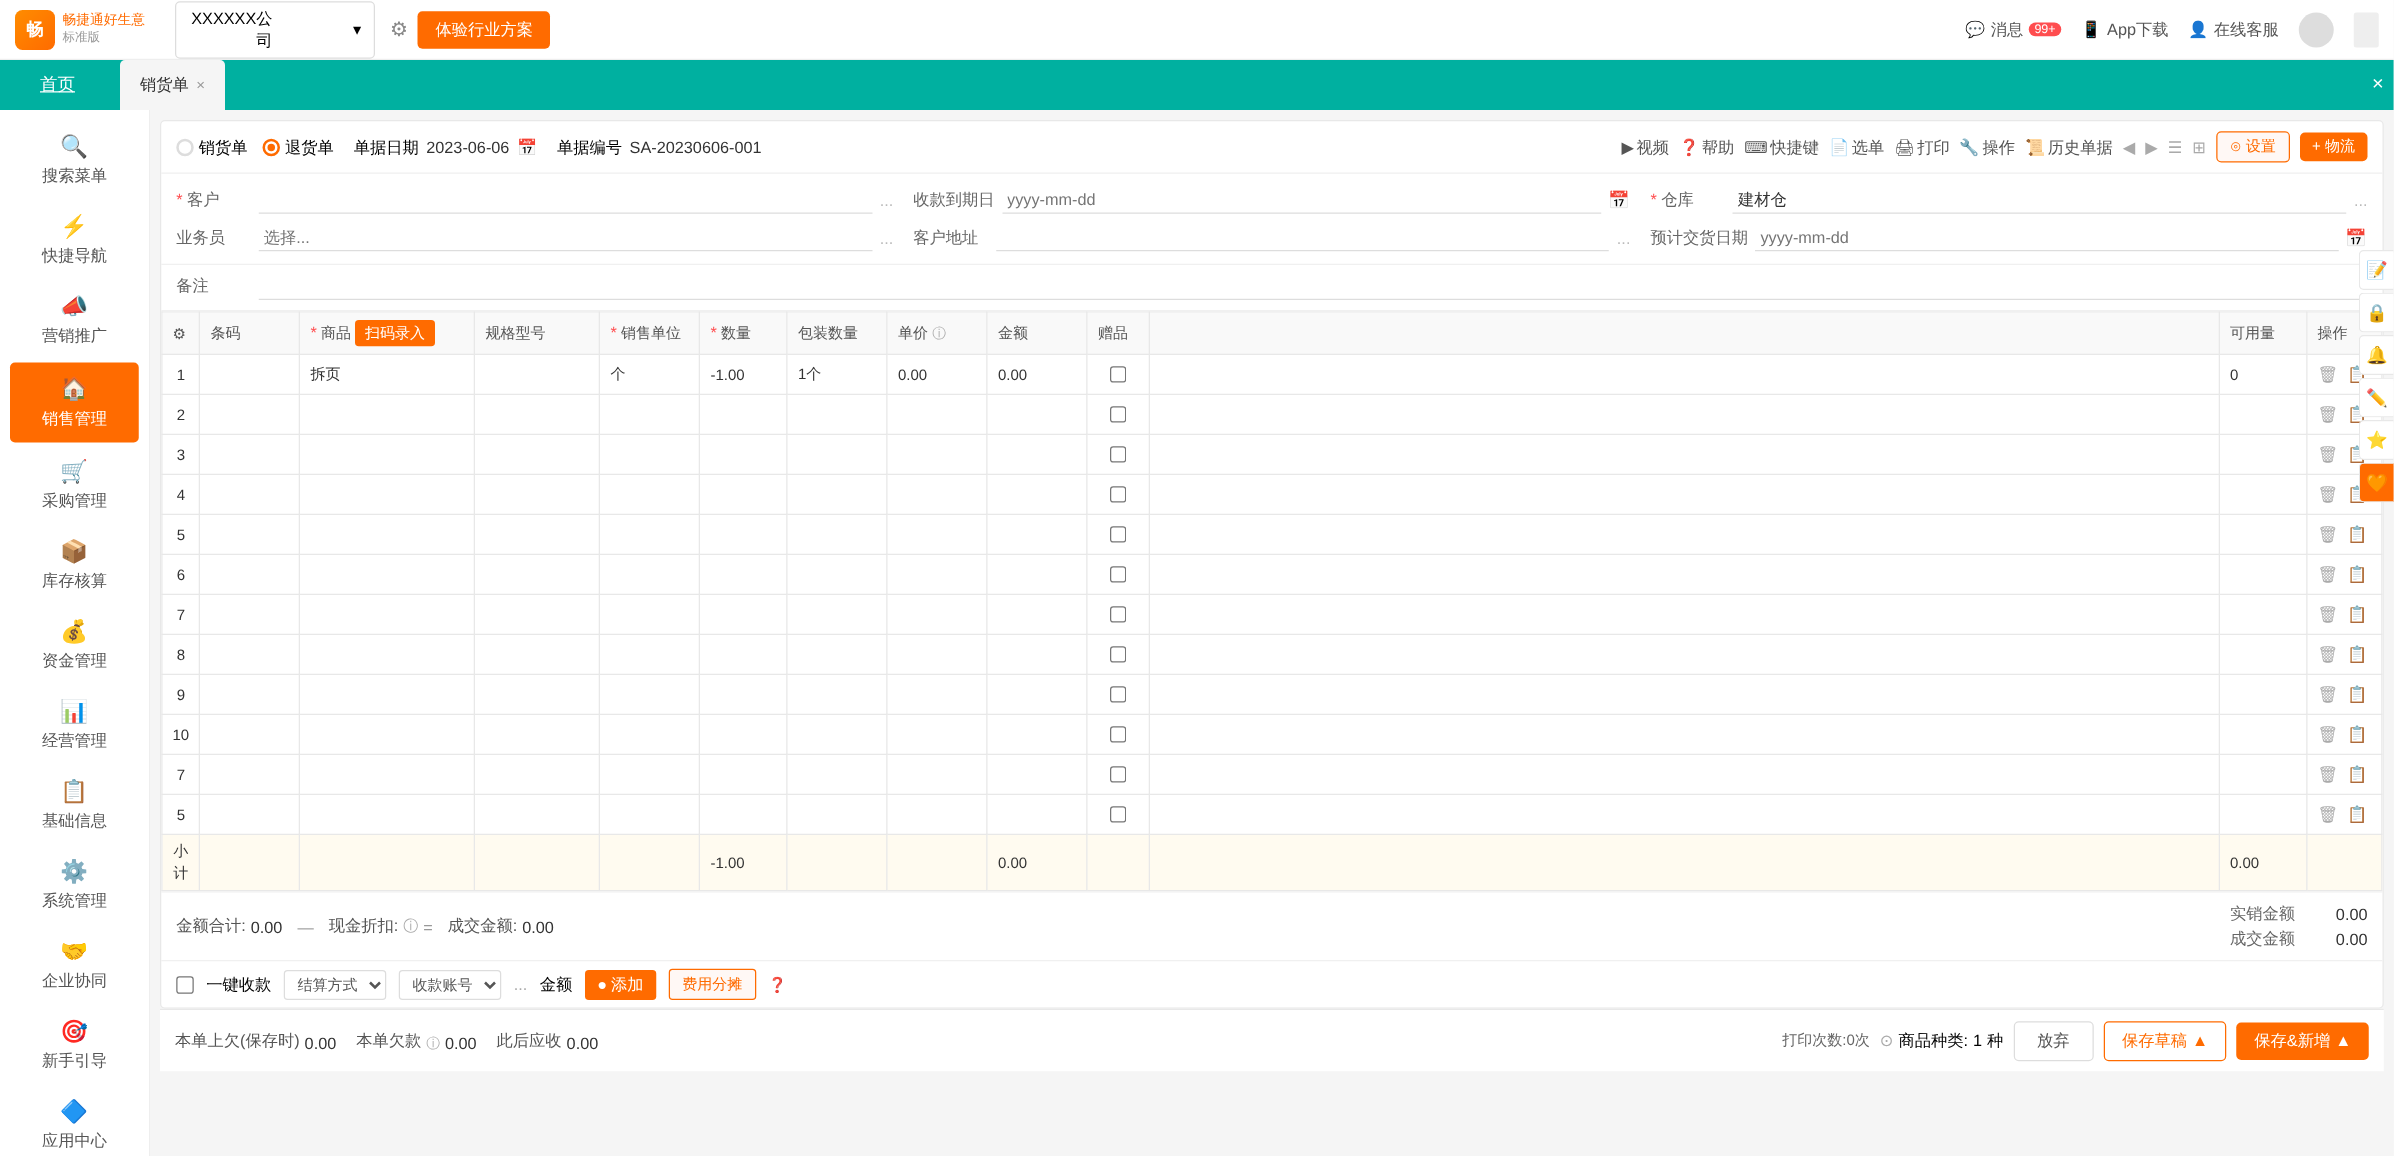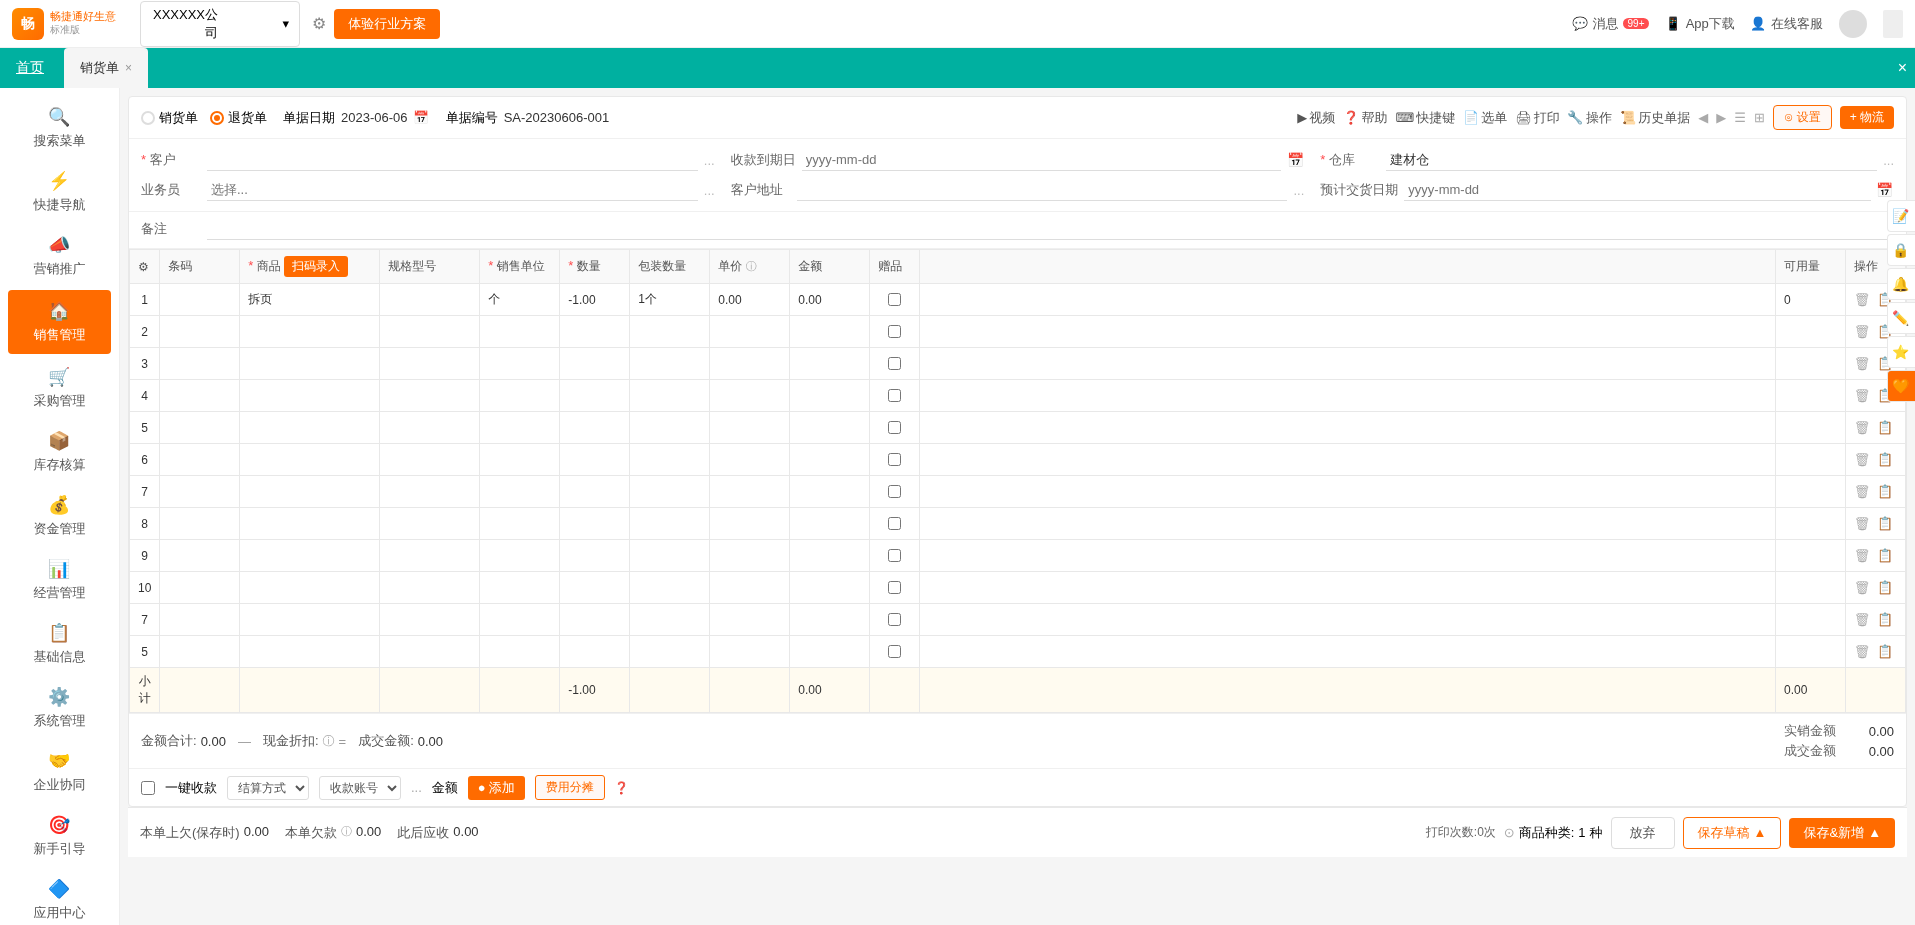--- a/index.html
+++ b/index.html
@@ -56,21 +56,21 @@
     
     .tab-bar {
       background: #00b0a0;
       height: 40px;
       display: flex;
       align-items: center;
       padding: 0 0;
       gap: 0;
     }
     .tab-home {
-      background: #00b0a0; color: white; padding: 0 16px; height: 40px;
+      background: #00b0a0; color: white; padding: 0 32px; height: 40px;
       display: flex; align-items: center; cursor: pointer; font-size: 14px; text-decoration: underline;
     }
     .tab-active {
       background: #f5f5f5; color: #333; padding: 0 16px; height: 40px;
       display: flex; align-items: center; cursor: pointer; gap: 6px;
       border-radius: 4px 4px 0 0; margin-left: 4px;
     }
     .tab-close { color: #999; font-size: 12px; cursor: pointer; }
     .tab-bar-close { margin-left: auto; margin-right: 8px; color: white; cursor: pointer; font-size: 16px; }
 
@@ -201,21 +201,21 @@
       font-size: 12px; color: #555; cursor: pointer; background: #fff;
     }
     .btn-add { background: #ff6b00; color: white; border: none; border-radius: 3px; padding: 3px 10px; cursor: pointer; font-size: 12px; display: flex; align-items: center; gap: 3px; }
     .btn-expense { border: 1px solid #ff6b00; color: #ff6b00; background: #fff8f5; border-radius: 3px; padding: 3px 10px; cursor: pointer; font-size: 12px; }
 
     
     .footer-bar {
       height: 50px; background: #fff; border-top: 1px solid #e8e8e8;
       display: flex; align-items: center; padding: 0 12px; gap: 16px;
     }
-    .footer-stat { display: flex; align-items: flex-start; gap: 4px; color: #555; font-size: 12px; }
+    .footer-stat { display: flex; align-items: flex-end; gap: 4px; color: #555; font-size: 12px; }
     .footer-stat-value { color: #333; }
     .footer-actions { margin-left: auto; display: flex; align-items: center; gap: 8px; }
     .btn-discard {
       border: 1px solid #ddd; color: #555; background: white;
       border-radius: 4px; padding: 6px 18px; cursor: pointer; font-size: 13px;
     }
     .btn-save-draft {
       border: 1px solid #ff6b00; color: #ff6b00; background: white;
       border-radius: 4px; padding: 6px 14px; cursor: pointer; font-size: 13px;
       display: flex; align-items: center; gap: 4px;

